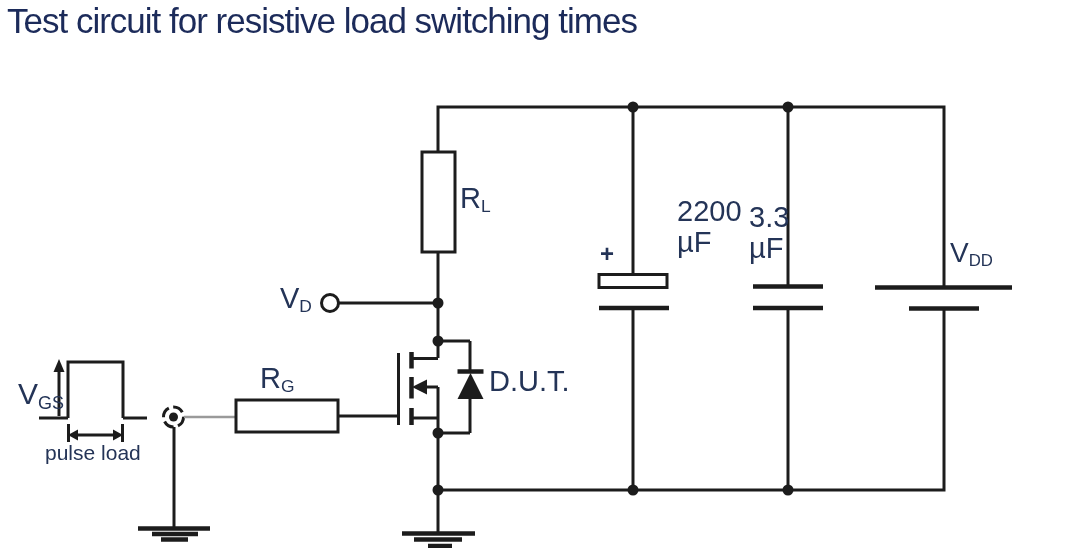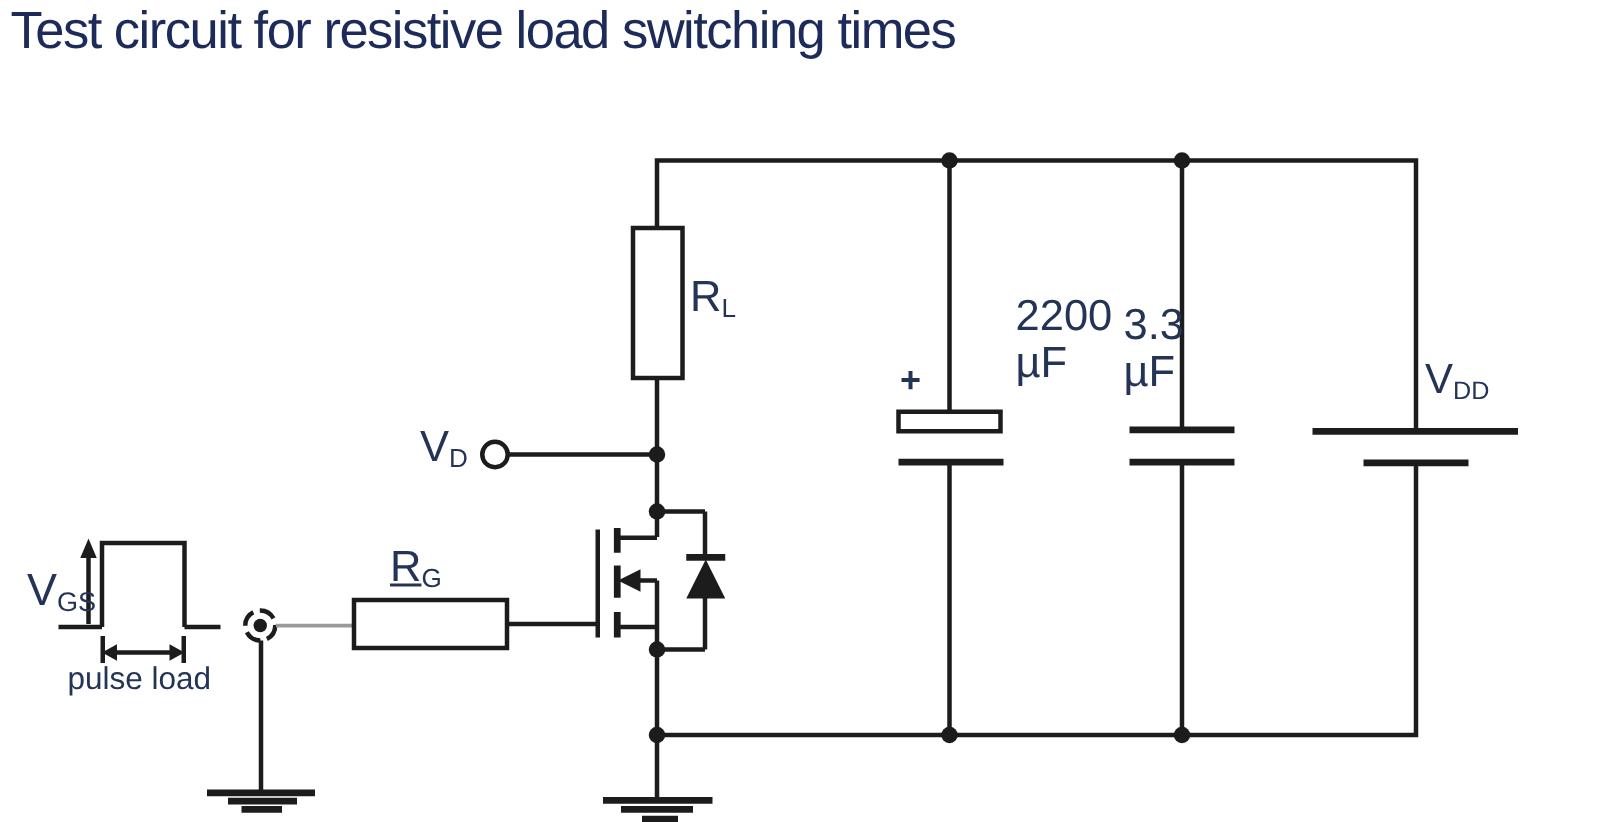--- a/index.html
+++ b/index.html
@@ -20,21 +20,21 @@
   .box{fill:var(--background);stroke:var(--wire);stroke-width:3;}
   .gray{stroke:var(--gray-wire);fill:none;stroke-width:2.5;}
   .lbl{position:absolute;color:var(--label);font-size:29px;line-height:1.1;
     white-space:nowrap;}
   .lbl sub{font-size:0.6em;vertical-align:-0.25em;}
   .cap-lbl{line-height:1.06;}
   #title{position:absolute;left:7px;top:1px;color:var(--title);
     font-size:35px;font-weight:normal;letter-spacing:-1px;white-space:nowrap;}
   #vgs-label{left:2px;top:377px;font-size:30px;margin-left:16px;}
   #pulse-width-label{left:45px;top:441px;font-size:21px;}
-  #rg-label{left:260px;top:363px;text-decoration:underline;}
+  #rg-label{left:260px;top:363px;}
   #rl-label{left:460px;top:183px;}
   #vd-label{left:280px;top:283px;}
   #dut-label{left:489px;top:366px;}
   #cap1-plus{left:600px;top:241px;font-size:24px;font-weight:600;}
   #cap1-label{left:641px;top:196px;margin-left:36px;}
   #cap2-label{left:749px;top:202px;}
   #vdd-label{left:950px;top:238px;font-size:28px;}
 </style>
 </head>
 <body>
@@ -162,20 +162,21 @@
   <div class="lbl" id="vgs-label"><span>V</span><sub>GS</sub></div>
 
   <div class="lbl" id="pulse-width-label">pulse load</div>
 
   <div class="lbl" id="rg-label"><span>R</span><sub>G</sub></div>
 
   <div class="lbl" id="rl-label"><span>R</span><sub>L</sub></div>
 
   <div class="lbl" id="vd-label"><span>V</span><sub>D</sub></div>
 
+  <div class="lbl" id="dut-label">D.U.T.</div>
 
   <div class="lbl" id="cap1-plus">+</div>
 
   <div class="lbl cap-lbl" id="cap1-label">
     <div>2200</div>
     <div>µF</div>
   </div>
 
   <div class="lbl cap-lbl" id="cap2-label">
     <div>3.3</div>

